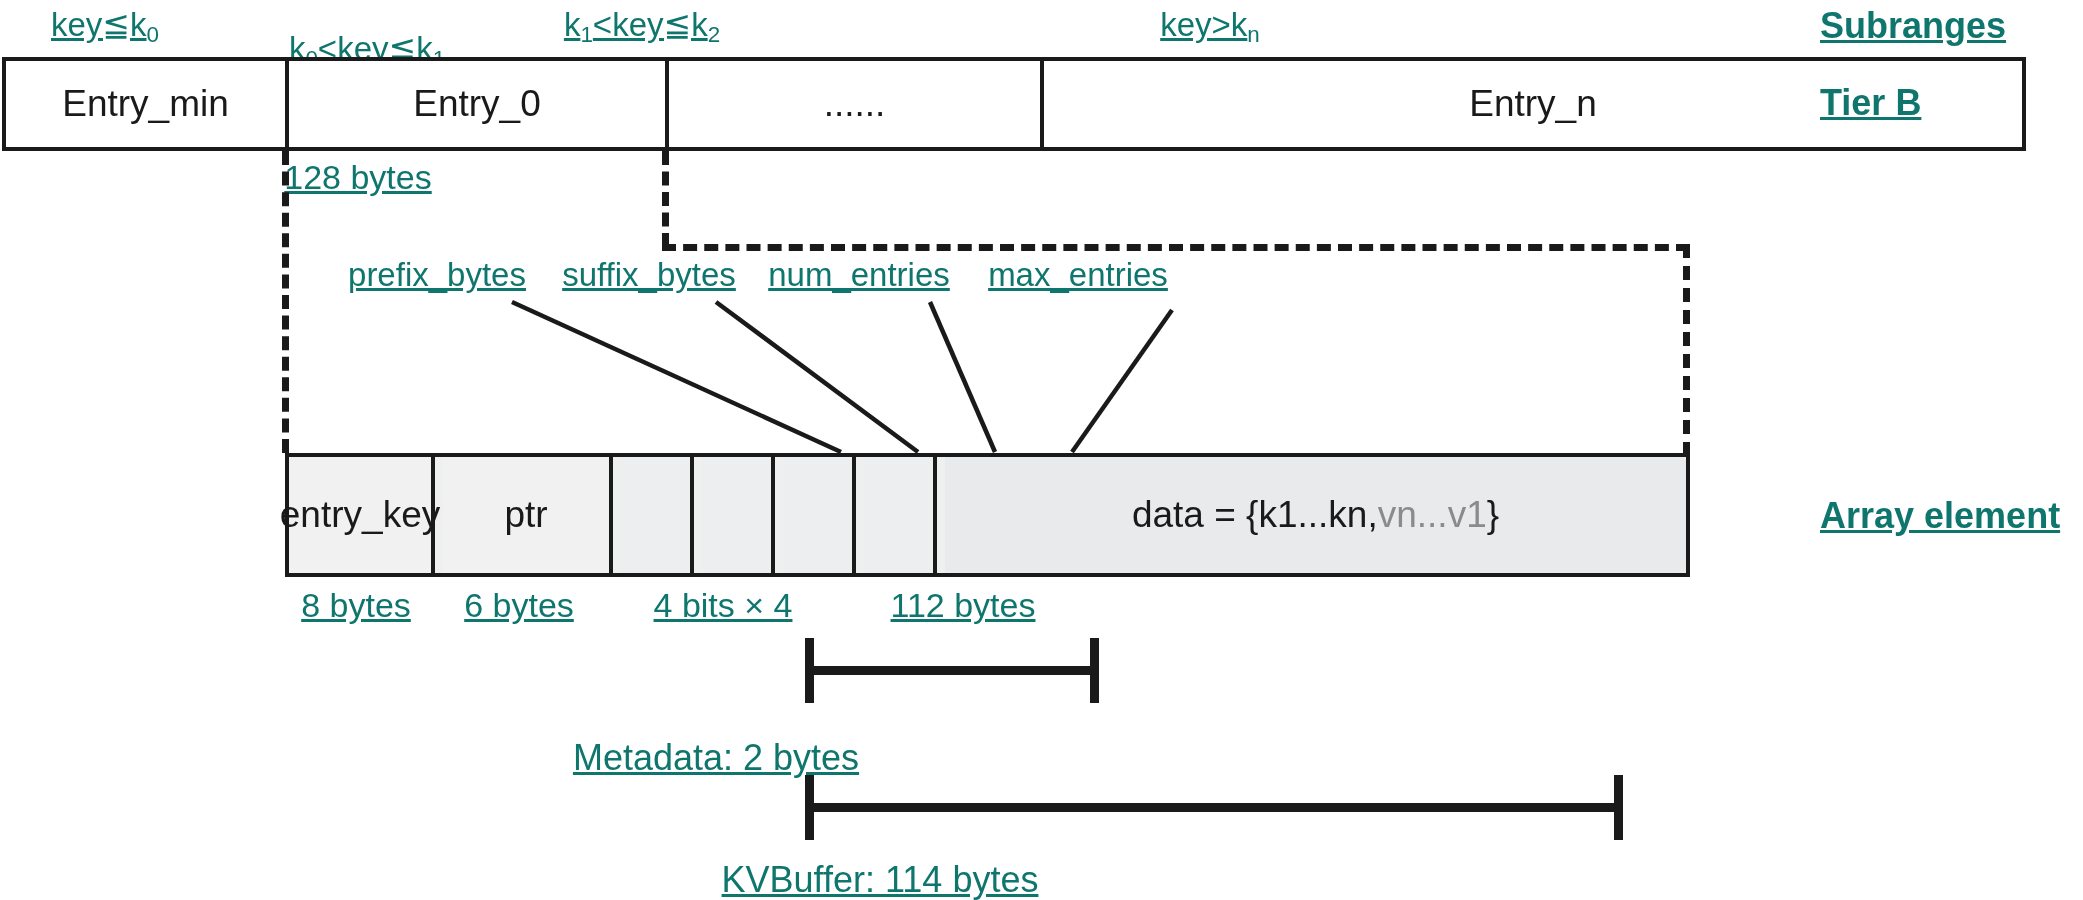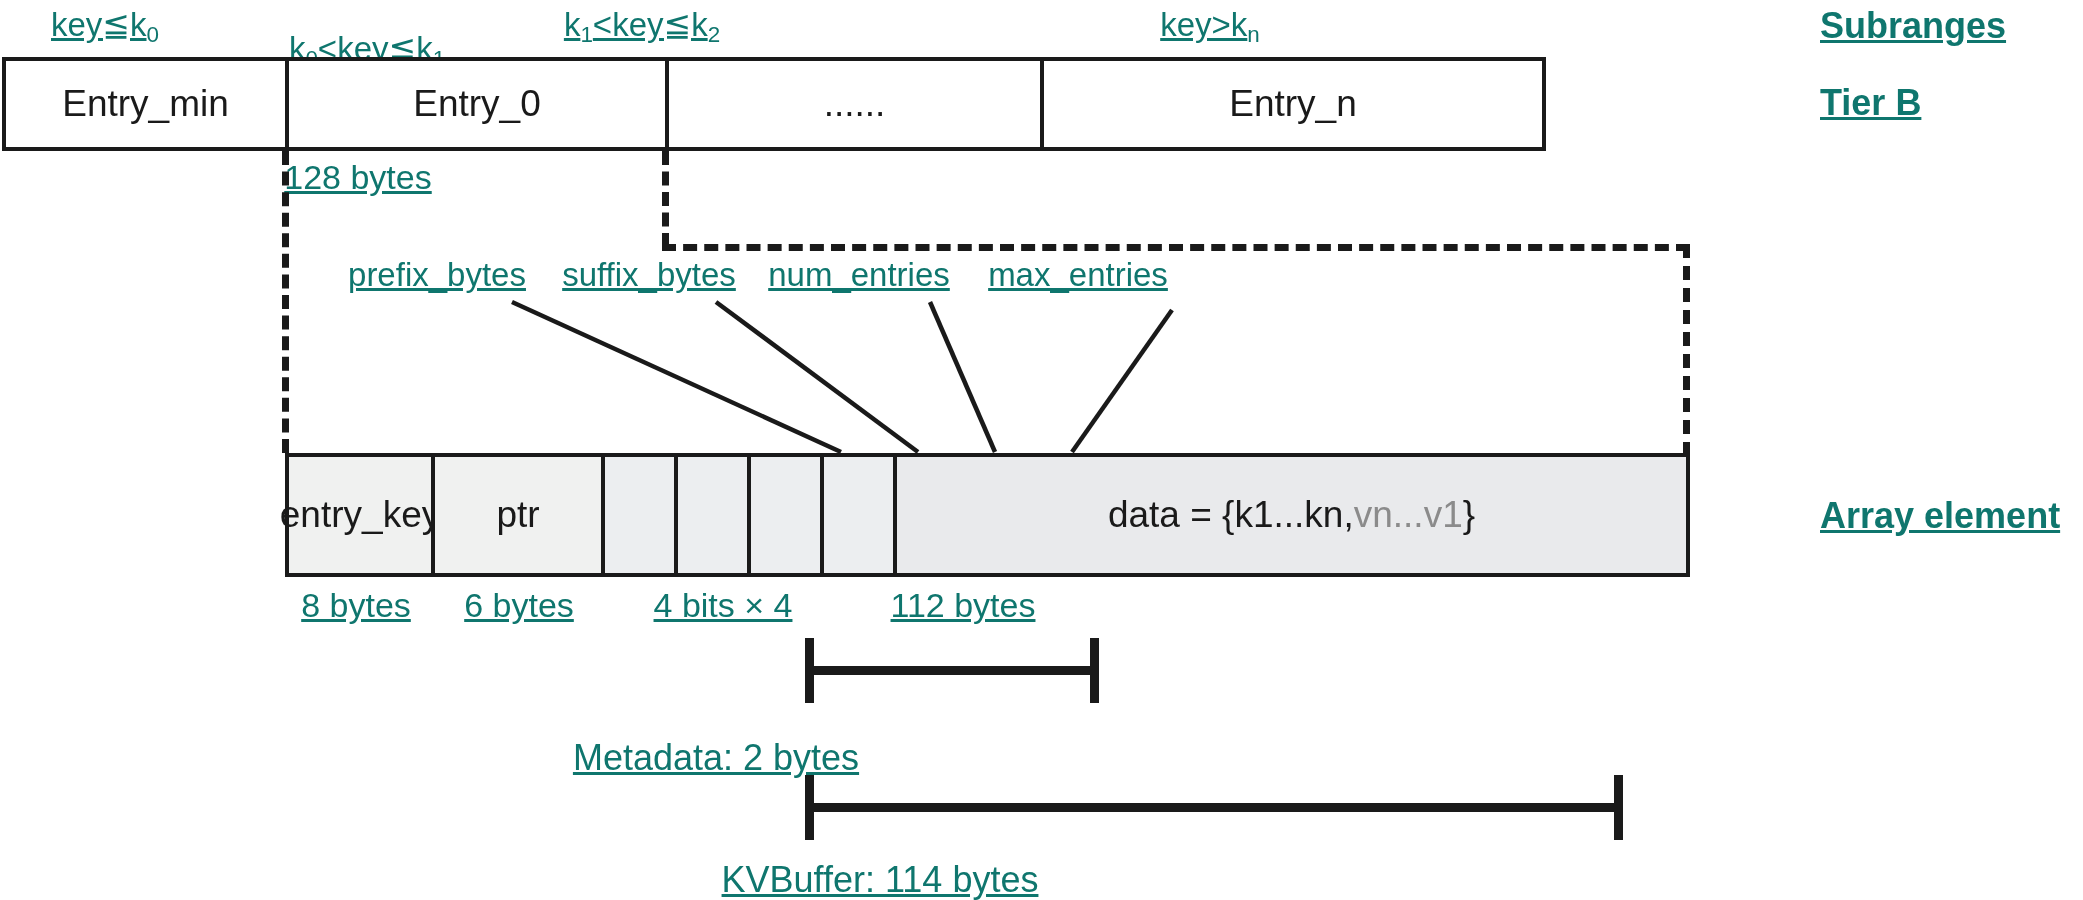--- a/index.html
+++ b/index.html
@@ -30,21 +30,21 @@
   .f-lbl   { font-size: 33px; }            
   .f-byte  { font-size: 34px; }            
   .f-brk   { font-size: 36px; }            
 
   sub { font-size: 0.68em; vertical-align: -0.28em; }
 
   
   #tierb {
     position: absolute;
     left: 2px; top: 57px;
-    width: 1544px; height: 94px;
+    width: 2024px; height: 94px;
     box-sizing: border-box;
     border: 4px solid #1a1a1a;
     display: flex;
     background: #ffffff;
   }
   #tierb .cell {
     box-sizing: border-box;
     border-right: 4px solid #1a1a1a;
     display: flex; align-items: center; justify-content: center;
     font-size: 37px;
@@ -55,20 +55,21 @@
 
   
   #arrayel {
     position: absolute;
     left: 285px; top: 453px;
     width: 1405px; height: 124px;
     box-sizing: border-box;
     border: 4px solid #1a1a1a;
     display: flex;
     background: #eeefef;
+    gap: 8px;
   }
   #arrayel .acell {
     box-sizing: border-box;
     border-right: 4px solid #1a1a1a;
     display: flex; align-items: center; justify-content: center;
     font-size: 37px;
     background: #f0f1f0;
   }
   #arrayel .acell:last-child { border-right: none; background: #e9eaec; }
   #arrayel .acell.shade { background: #eceef0; }

